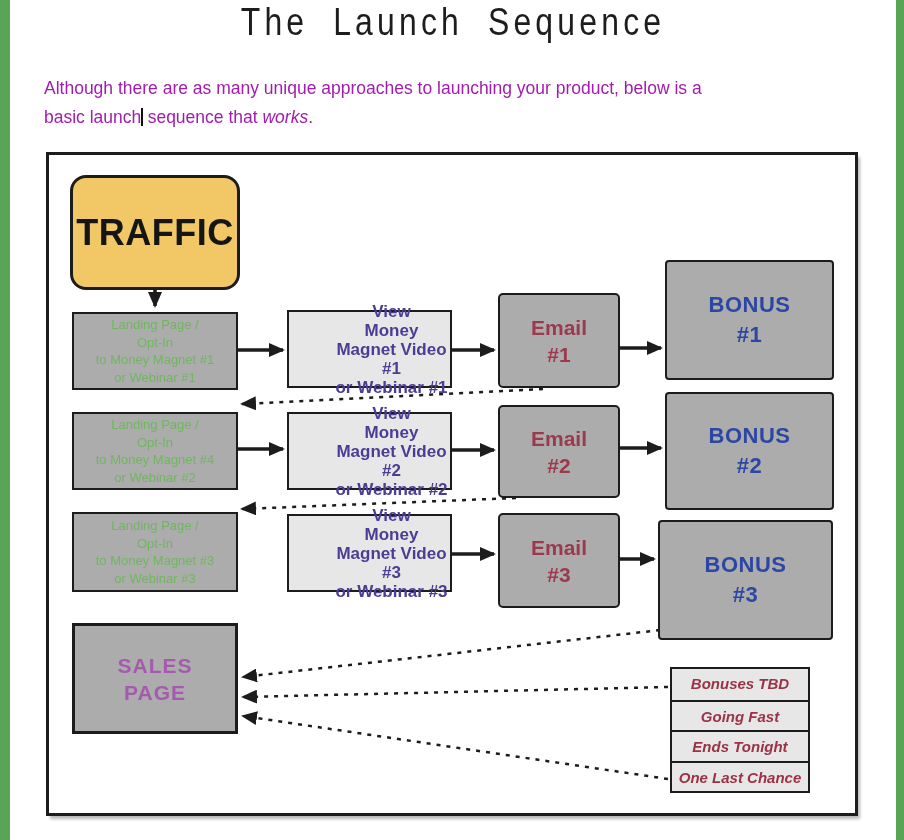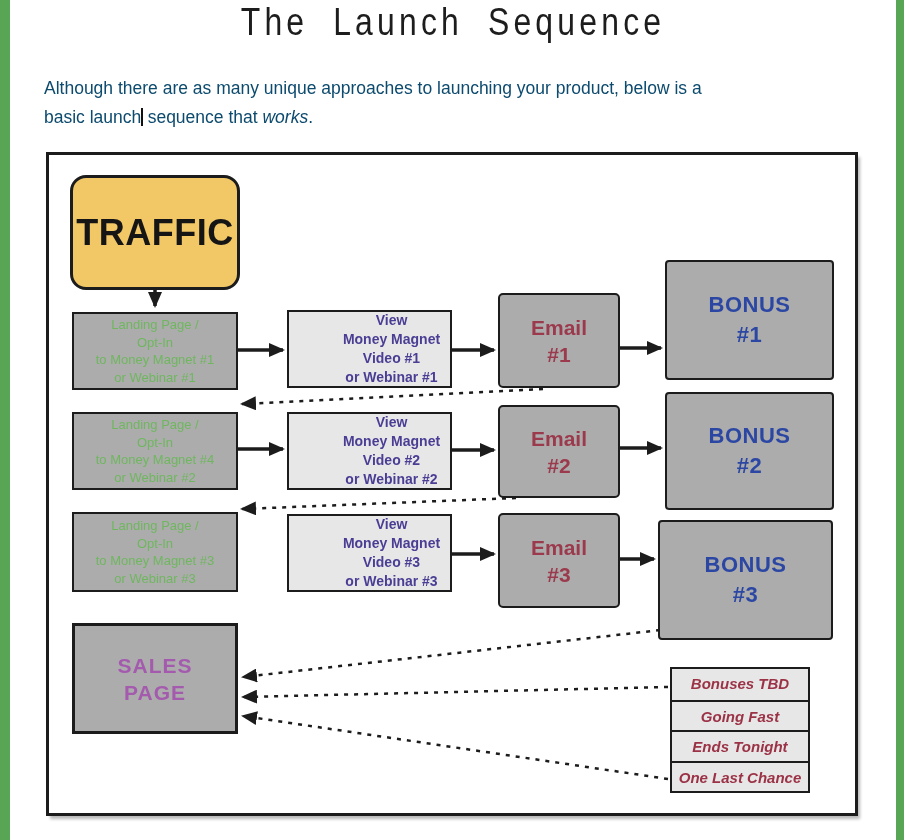--- a/index.html
+++ b/index.html
@@ -7,21 +7,21 @@
               font-family:"Liberation Sans", sans-serif; }
   .edge-bar { position:absolute; top:0; height:840px; background:var(--accent_green,#58a556); }
   .edge-bar.left { left:0; width:10px; }
   .edge-bar.right { left:896px; width:8px; }
 
   .page-title { position:absolute; left:10px; right:8px; top:1px; text-align:center;
     font-size:38px; font-weight:500; color:#1d1d1d; letter-spacing:5px; word-spacing:14px;
     transform:scaleX(0.84); transform-origin:50% 0; white-space:nowrap; }
 
   .intro { position:absolute; left:44px; top:74px; width:805px;
-    font-size:17.5px; line-height:29px; color:#0c4a6e; }
+    font-size:17.5px; line-height:29px; color:#a21caf; }
   .caret { display:inline-block; width:1.5px; height:18px; background:#111;
     vertical-align:-3px; }
 
   .diagram { position:absolute; left:46px; top:152px; width:812px; height:664px;
     background:#fff; border:3px solid var(--line_color,#1c1c1c);
     box-shadow:3px 4px 3px -1px rgba(0,0,0,0.28); }
   .diagram svg.wires { position:absolute; left:0; top:0; width:806px; height:658px;
     pointer-events:none; }
 
   .node { position:absolute; display:flex; flex-direction:column; align-items:center;
@@ -34,21 +34,21 @@
 
   .landing { width:166px; height:78px; background:var(--box_gray,#acacac);
     border:2.5px solid var(--line_color,#1c1c1c); color:var(--landing_text,#6fb75f);
     font-size:13px; font-weight:normal; line-height:17.5px; }
   .landing.r1 { left:23px; top:157px; }
   .landing.r2 { left:23px; top:257px; }
   .landing.r3 { left:23px; top:357px; height:80px; }
 
   .view { width:165px; height:78px; background:var(--box_light,#e7e7e8);
     border:2px solid var(--line_color,#1c1c1c); color:var(--view_text,#4a3e94);
-    font-size:14px; font-weight:bold; line-height:19px;padding-left:44px; }
+    font-size:17px; font-weight:bold; line-height:19px;padding-left:44px; }
   .view.r1 { left:238px; top:155px; }
   .view.r2 { left:238px; top:257px; }
   .view.r3 { left:238px; top:359px; }
 
   .email { width:122px; height:95px; border-radius:5px; background:var(--box_gray,#acacac);
     border:2.5px solid var(--line_color,#1c1c1c); color:var(--email_text,#9b3a4d);
     font-size:21px; font-weight:bold; line-height:27px; }
   .email.r1 { left:449px; top:138px; }
   .email.r2 { left:449px; top:250px; height:93px; }
   .email.r3 { left:449px; top:358px; }

